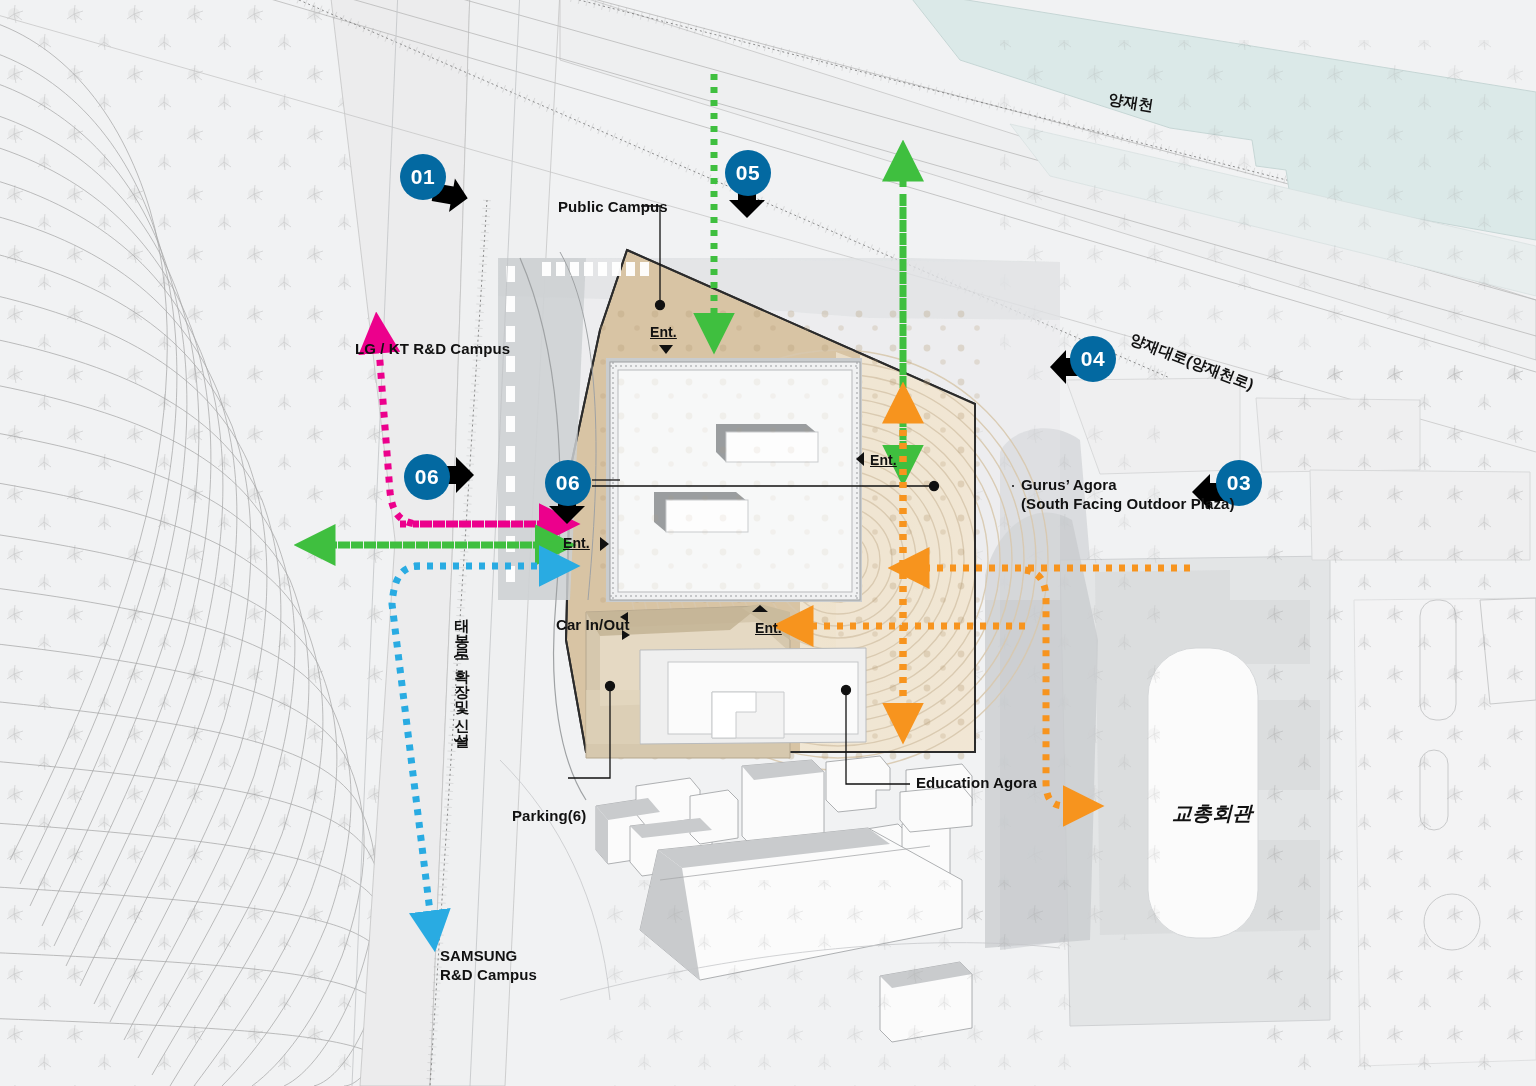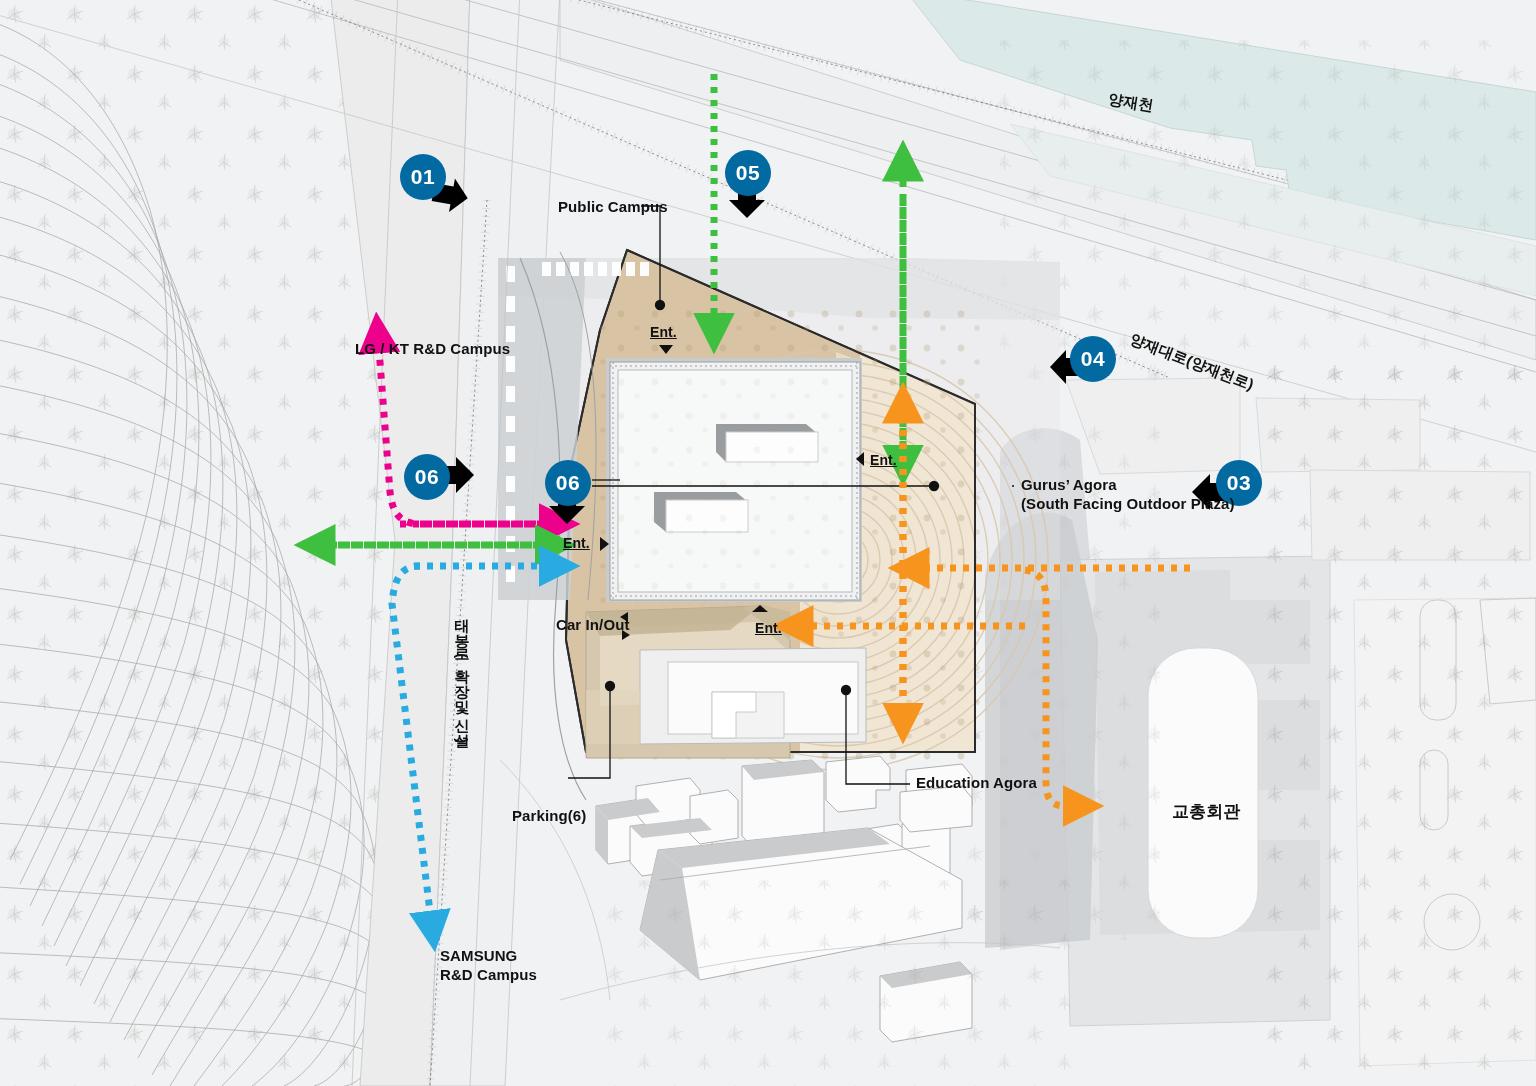--- a/index.html
+++ b/index.html
@@ -3,21 +3,21 @@
 <meta charset="utf-8">
 <style>
   html,body{margin:0;padding:0;background:#fff;}
   body{font-family:"Liberation Sans","DejaVu Sans",sans-serif;}
   #stage{position:relative;width:1536px;height:1086px;overflow:hidden;background:#f2f3f4;}
   #stage svg.layer{position:absolute;left:0;top:0;width:1536px;height:1086px;}
   .lbl{position:absolute;font-weight:bold;color:#111;white-space:nowrap;letter-spacing:.1px;}
   .lbl.en{font-size:15px;}
   .lbl.ent{font-size:14px;text-decoration:underline;}
   .lbl.ko{font-size:15px;}
-  .lbl.ko2{font-size:17px;}
+  .lbl.ko2{font-size:20px;font-style:italic;}
   .lbl.two{line-height:1.28;white-space:pre;}
   .vert{writing-mode:vertical-rl;text-orientation:mixed;}
   .marker{position:absolute;width:46px;height:46px;border-radius:50%;background:#0369a1;color:#fff;
           font-size:21px;font-weight:bold;display:flex;align-items:center;justify-content:center;
           letter-spacing:.5px;}
 </style>
 </head>
 <body>
 
 <div id="stage">

